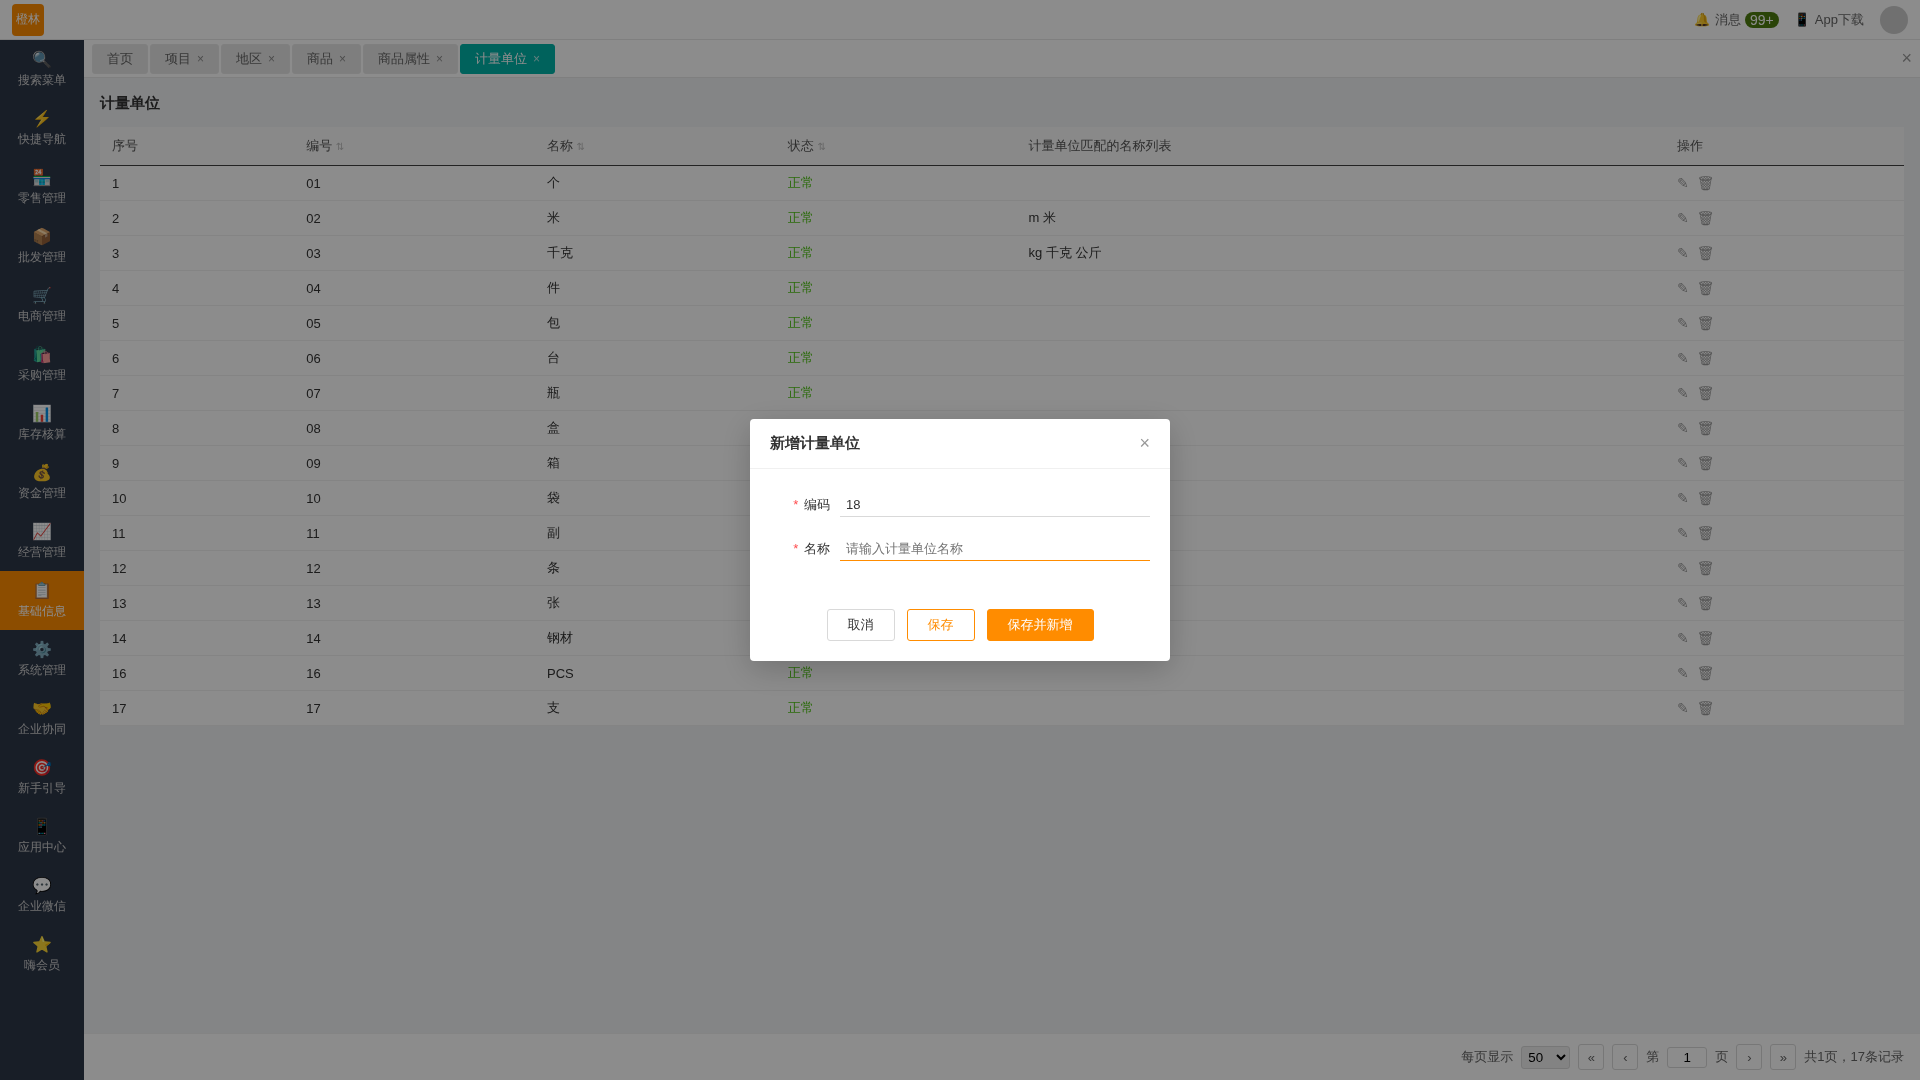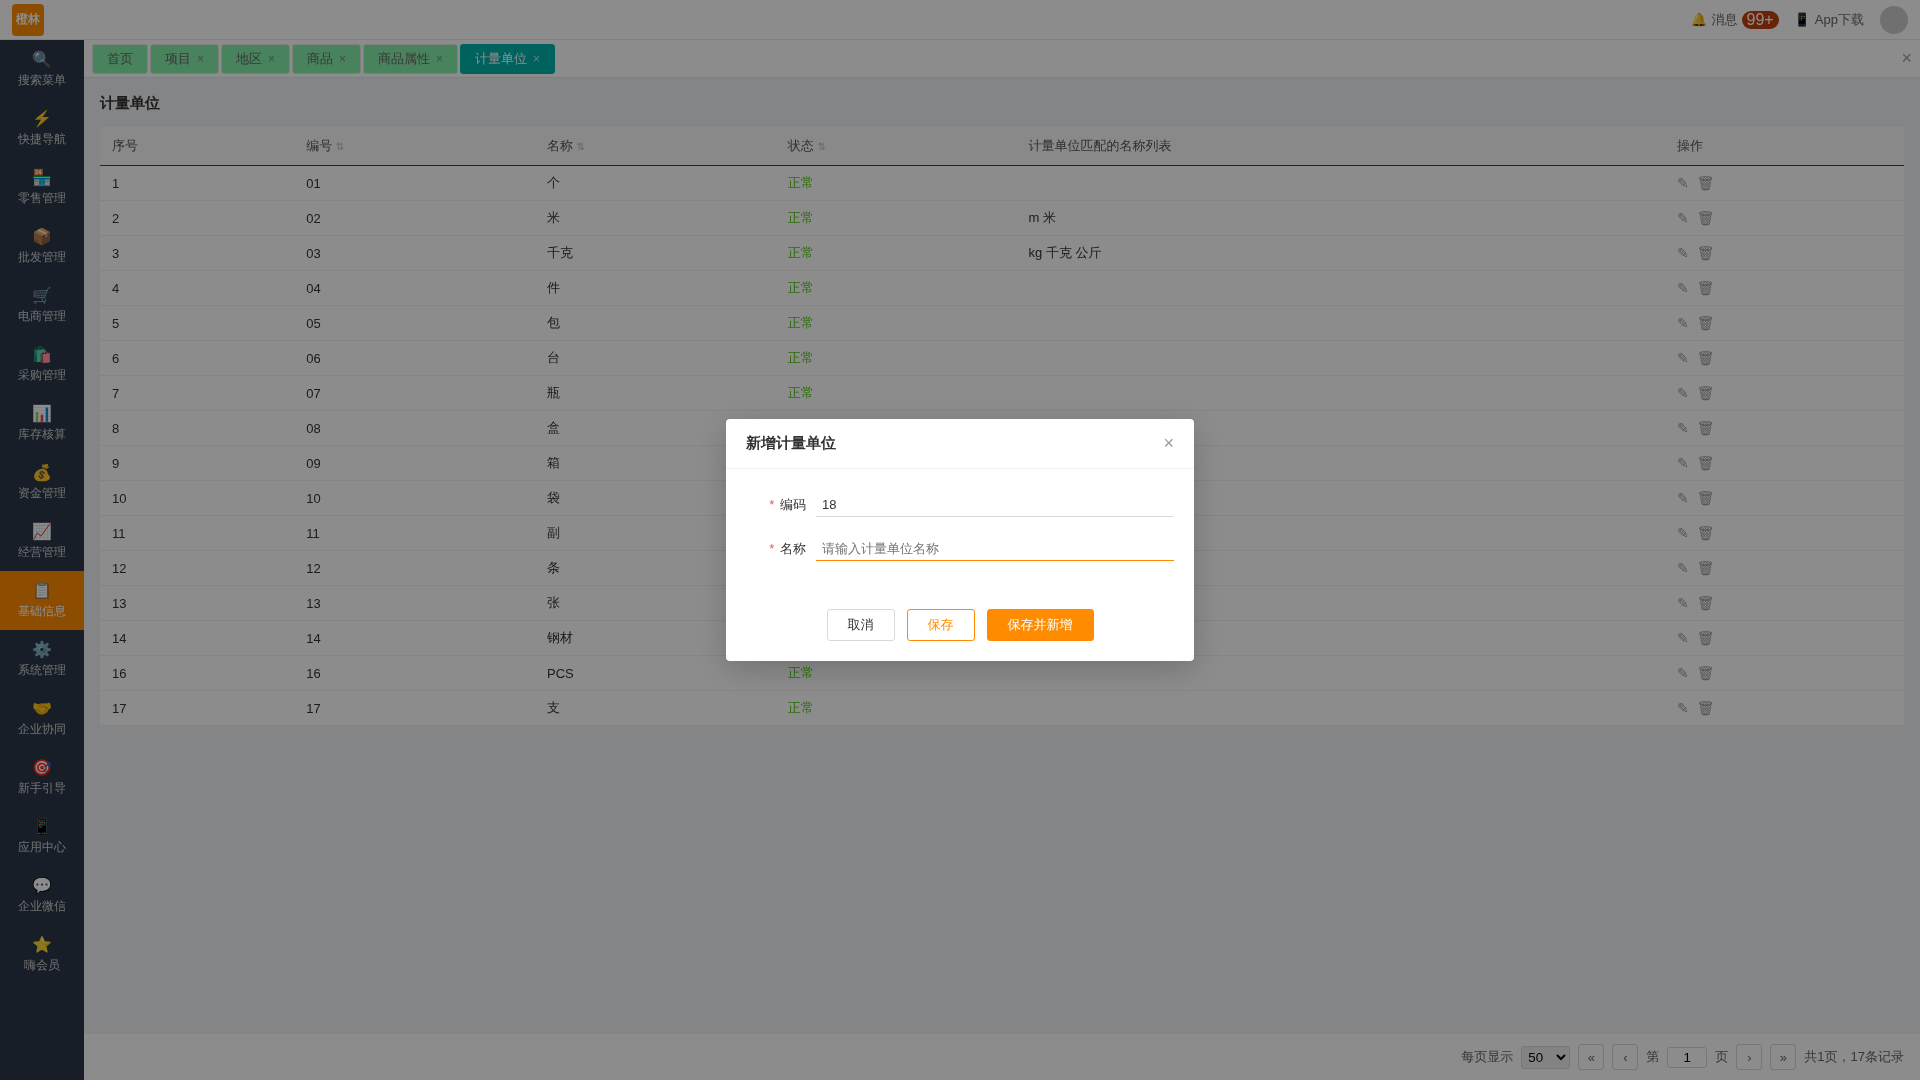--- a/index.html
+++ b/index.html
@@ -2,41 +2,41 @@
 <html><head>
   <meta charset="utf-8">
   <style>
     * { box-sizing: border-box; margin: 0; padding: 0; }
     body { font-family: 'Microsoft YaHei', Arial, sans-serif; font-size: 13px; background: #f0f2f5; color: #333; height: 1080px; overflow: hidden; display: flex; flex-direction: column; }
 
     
     .topbar { height: 40px; background: #fff; display: flex; align-items: center; justify-content: space-between; padding: 0 12px; border-bottom: 1px solid #e8e8e8; flex-shrink: 0; }
     .topbar-left { display: flex; align-items: center; gap: 8px; }
     .logo-area { display: flex; align-items: center; gap: 6px; }
-    .logo-icon { width: 32px; height: 32px; background: #ff8c00; border-radius: 4px; display: flex; align-items: center; justify-content: center; color: #fff; font-weight: bold; font-size: 12px; }
+    .logo-icon { width: 32px; height: 32px; background: #ff8c00; border-radius: 4px; display: flex; align-items: center; justify-content: center; color: #fff; font-weight: normal; font-size: 12px; }
     .topbar-right { display: flex; align-items: center; gap: 16px; }
     .topbar-btn { display: flex; align-items: center; gap: 4px; cursor: pointer; font-size: 13px; color: #666; }
-    .badge { background: #c2410c; color: #fff; border-radius: 10px; padding: 0 5px; font-size: 16px; }
+    .badge { background: #4d7c0f; color: #fff; border-radius: 10px; padding: 0 5px; font-size: 14px; }
     .avatar { width: 28px; height: 28px; border-radius: 50%; background: #ccc; }
 
     
     .main-layout { display: flex; flex: 1; overflow: hidden; }
 
     
     .sidebar { width: 84px; background: #2d3748; display: flex; flex-direction: column; flex-shrink: 0; overflow-y: auto; }
     .sidebar-item { display: flex; flex-direction: column; align-items: center; justify-content: center; padding: 10px 4px; cursor: pointer; color: #ccc; font-size: 12px; gap: 3px; min-height: 52px; }
     .sidebar-item.active { background: #ff8c00; color: #fff; }
     .sidebar-item-icon { font-size: 16px; }
 
     
     .content-area { flex: 1; display: flex; flex-direction: column; overflow: hidden; }
 
     
     .tabbar { height: 38px; background: #fff; display: flex; align-items: center; padding: 0 8px; border-bottom: 1px solid #e8e8e8; flex-shrink: 0; gap: 2px; }
-    .tab { display: flex; align-items: center; gap: 6px; padding: 0 14px; height: 30px; border-radius: 3px; cursor: pointer; font-size: 13px; color: #666; background: #86efac; border: 1px solid #e8e8e8; }
+    .tab { display: flex; align-items: center; gap: 6px; padding: 0 14px; height: 30px; border-radius: 3px; cursor: pointer; font-size: 13px; color: #666; background: #e5e5e5; border: 1px solid #e8e8e8; }
     .tab.active { background: #00b2a8; color: #fff; border-color: #00b2a8; }
     .tab-close { font-size: 12px; cursor: pointer; opacity: 0.7; }
     .tabbar-close-all { margin-left: auto; cursor: pointer; color: #999; font-size: 18px; }
 
     
     .page-content { flex: 1; padding: 16px; overflow-y: auto; position: relative; }
     .page-title { font-size: 15px; font-weight: bold; margin-bottom: 14px; color: #333; }
 
     
     .table-toolbar { display: flex; justify-content: flex-end; margin-bottom: 10px; }
@@ -53,21 +53,21 @@
     
     .pagination { display: flex; align-items: center; justify-content: flex-end; padding: 10px 16px; background: #fff; border-top: 1px solid #f0f0f0; gap: 8px; font-size: 13px; color: #666; }
     .pagination select { border: 1px solid #d9d9d9; padding: 2px 2px; border-radius: 3px; }
     .page-btn { width: 26px; height: 26px; display: flex; align-items: center; justify-content: center; border: 1px solid #d9d9d9; border-radius: 3px; cursor: pointer; background: #fff; }
     .page-input { width: 40px; border: 1px solid #d9d9d9; text-align: center; padding: 2px 4px; border-radius: 3px; }
 
     
     .overlay { position: fixed; top: 0; left: 0; width: 100%; height: 100%; background: rgba(0,0,0,0.45); z-index: 1000; display: flex; align-items: center; justify-content: center; }
 
     
-    .modal { background: #fff; border-radius: 4px; width: 468px; box-shadow: 0 8px 32px rgba(0,0,0,0.2); }
+    .modal { background: #fff; border-radius: 4px; width: 420px; box-shadow: 0 8px 32px rgba(0,0,0,0.2); }
     .modal-header { display: flex; align-items: center; justify-content: space-between; padding: 14px 20px; border-bottom: 1px solid #f0f0f0; }
     .modal-title { font-size: 15px; font-weight: bold; color: #333; }
     .modal-close { cursor: pointer; color: #999; font-size: 18px; }
     .modal-body { padding: 24px 20px 16px; }
     .form-item { display: flex; align-items: center; margin-bottom: 20px; }
     .form-label { width: 60px; text-align: right; margin-right: 10px; font-size: 13px; color: #333; flex-shrink: 0; }
     .form-required { color: #ff4d4f; margin-right: 2px; }
     .form-input { flex: 1; border: none; border-bottom: 1px solid #d9d9d9; padding: 4px 6px; font-size: 13px; outline: none; color: #333; }
     .form-input.active-input { border-bottom-color: #ff8c00; }
     .modal-footer { display: flex; align-items: center; justify-content: center; gap: 12px; padding: 12px 31px 20px; }

